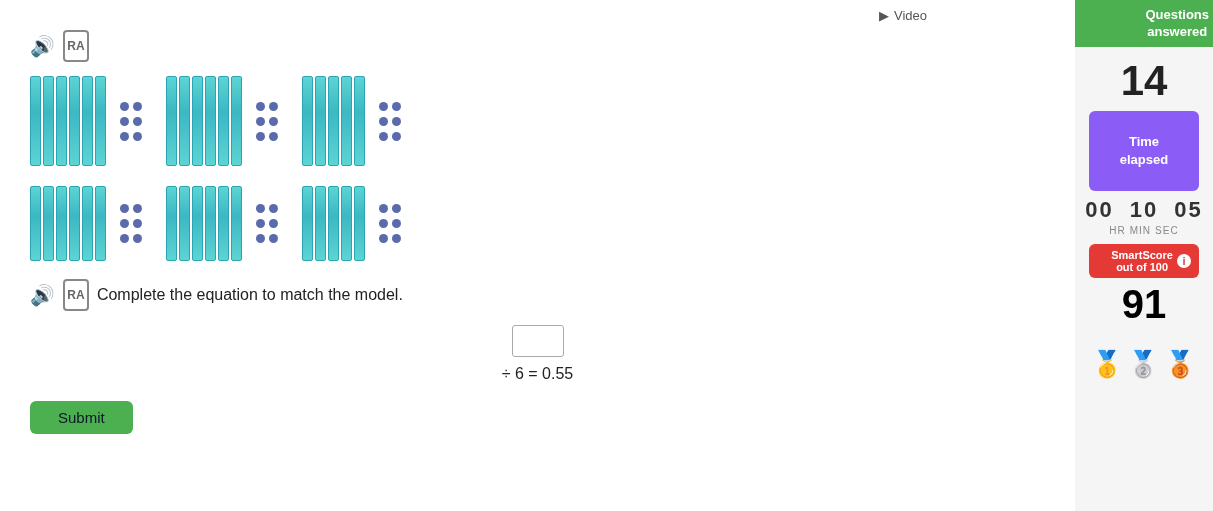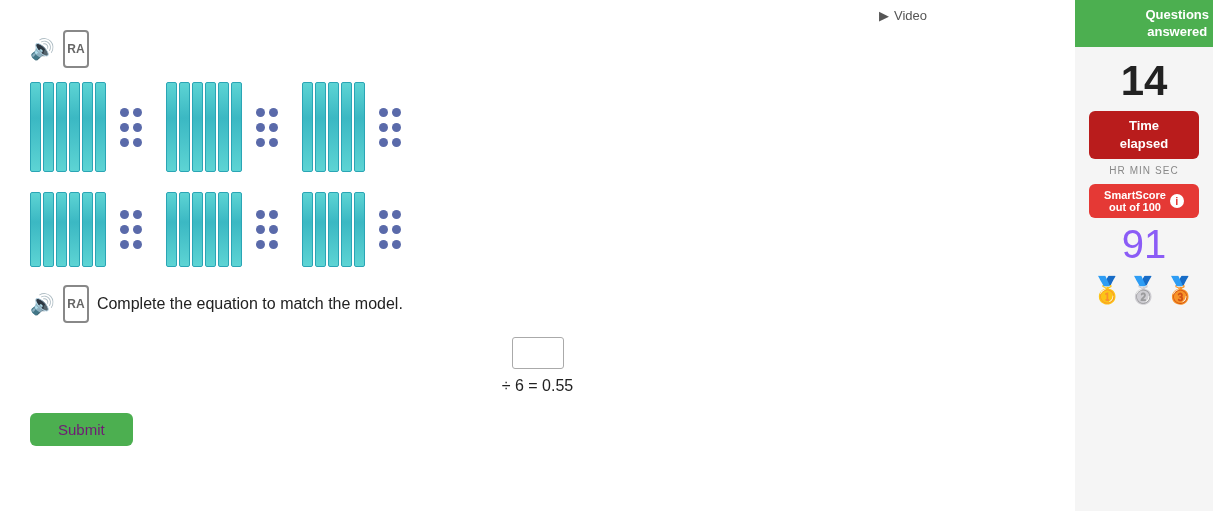--- a/index.html
+++ b/index.html
@@ -36,21 +36,21 @@
       background: none;
       border: none;
       font-size: 20px;
     }
 
     .translate-icon {
       display: inline-flex;
       align-items: center;
       justify-content: center;
       width: 26px;
-      height: 38px;
+      height: 32px;
       border: 2px solid #888;
       border-radius: 4px;
       font-size: 12px;
       color: #666;
       font-weight: bold;
     }
 
     
     .model-area {
       display: flex;
@@ -127,21 +127,21 @@
       border: 1px solid #aaa;
       border-radius: 3px;
       text-align: center;
       font-size: 15px;
       background: #fff;
     }
 
     .submit-btn {
       display: inline-block;
       background: #4caf50;
-      color: #701a75;
+      color: #0f172a;
       border: none;
       border-radius: 6px;
       padding: 8px 28px;
       font-size: 15px;
       cursor: pointer;
       margin-top: 6px;
     }
 
     
     .sidebar {
@@ -172,25 +172,25 @@
     .questions-count {
       font-size: 42px;
       font-weight: bold;
       color: #222;
       text-align: right;
       margin: 10px 0 6px;
     }
 
     .time-elapsed-box {
       width: 110px;
-      background: #b91c1c;
+      background: #8b5cf6;
       color: #fff;
       border-radius: 6px;
       text-align: center;
-      padding: 6px 8px;
+      padding: 22px 8px;
       font-size: 13px;
       font-weight: bold;
       line-height: 1.4;
       margin-bottom: 6px;
     }
 
     .time-display {
       display: flex;
       gap: 8px;
       font-size: 22px;
@@ -215,30 +215,30 @@
       background: #e53935;
       color: #fff;
       border-radius: 6px;
       text-align: center;
       padding: 5px 8px;
       font-size: 12px;
       font-weight: bold;
       margin: 8px 0 4px;
       display: flex;
       align-items: center;
-      justify-content: center;
+      justify-content: flex-end;
       gap: 4px;
     }
 
     .smartscore-number {
       font-size: 40px;
-      font-weight: normal;
-      color: #8b5cf6;
+      font-weight: bold;
+      color: #000000;
       text-align: center;
-      margin-bottom: 6px;
+      margin-bottom: 20px;
     }
 
     .medals-row {
       display: flex;
       gap: 4px;
       justify-content: center;
       margin-top: 2px;
     }
 
     .medal {
@@ -467,20 +467,27 @@
 answered</span>
   </div>
 
   <div class="questions-count">14</div>
 
   <div class="time-elapsed-box">
     <span style="white-space:pre-line;">Time
 elapsed</span>
   </div>
 
+  <div class="time-display">
+    <span>00</span>
+    <span> </span>
+    <span>10</span>
+    <span> </span>
+    <span>05</span>
+  </div>
   <div class="time-labels">
     <span>HR</span>
     <span>MIN</span>
     <span>SEC</span>
   </div>
 
   <div class="smartscore-box">
     <span style="white-space:pre-line;font-size:11px;">SmartScore
 out of 100</span>
     <div class="info-icon">i</div>

